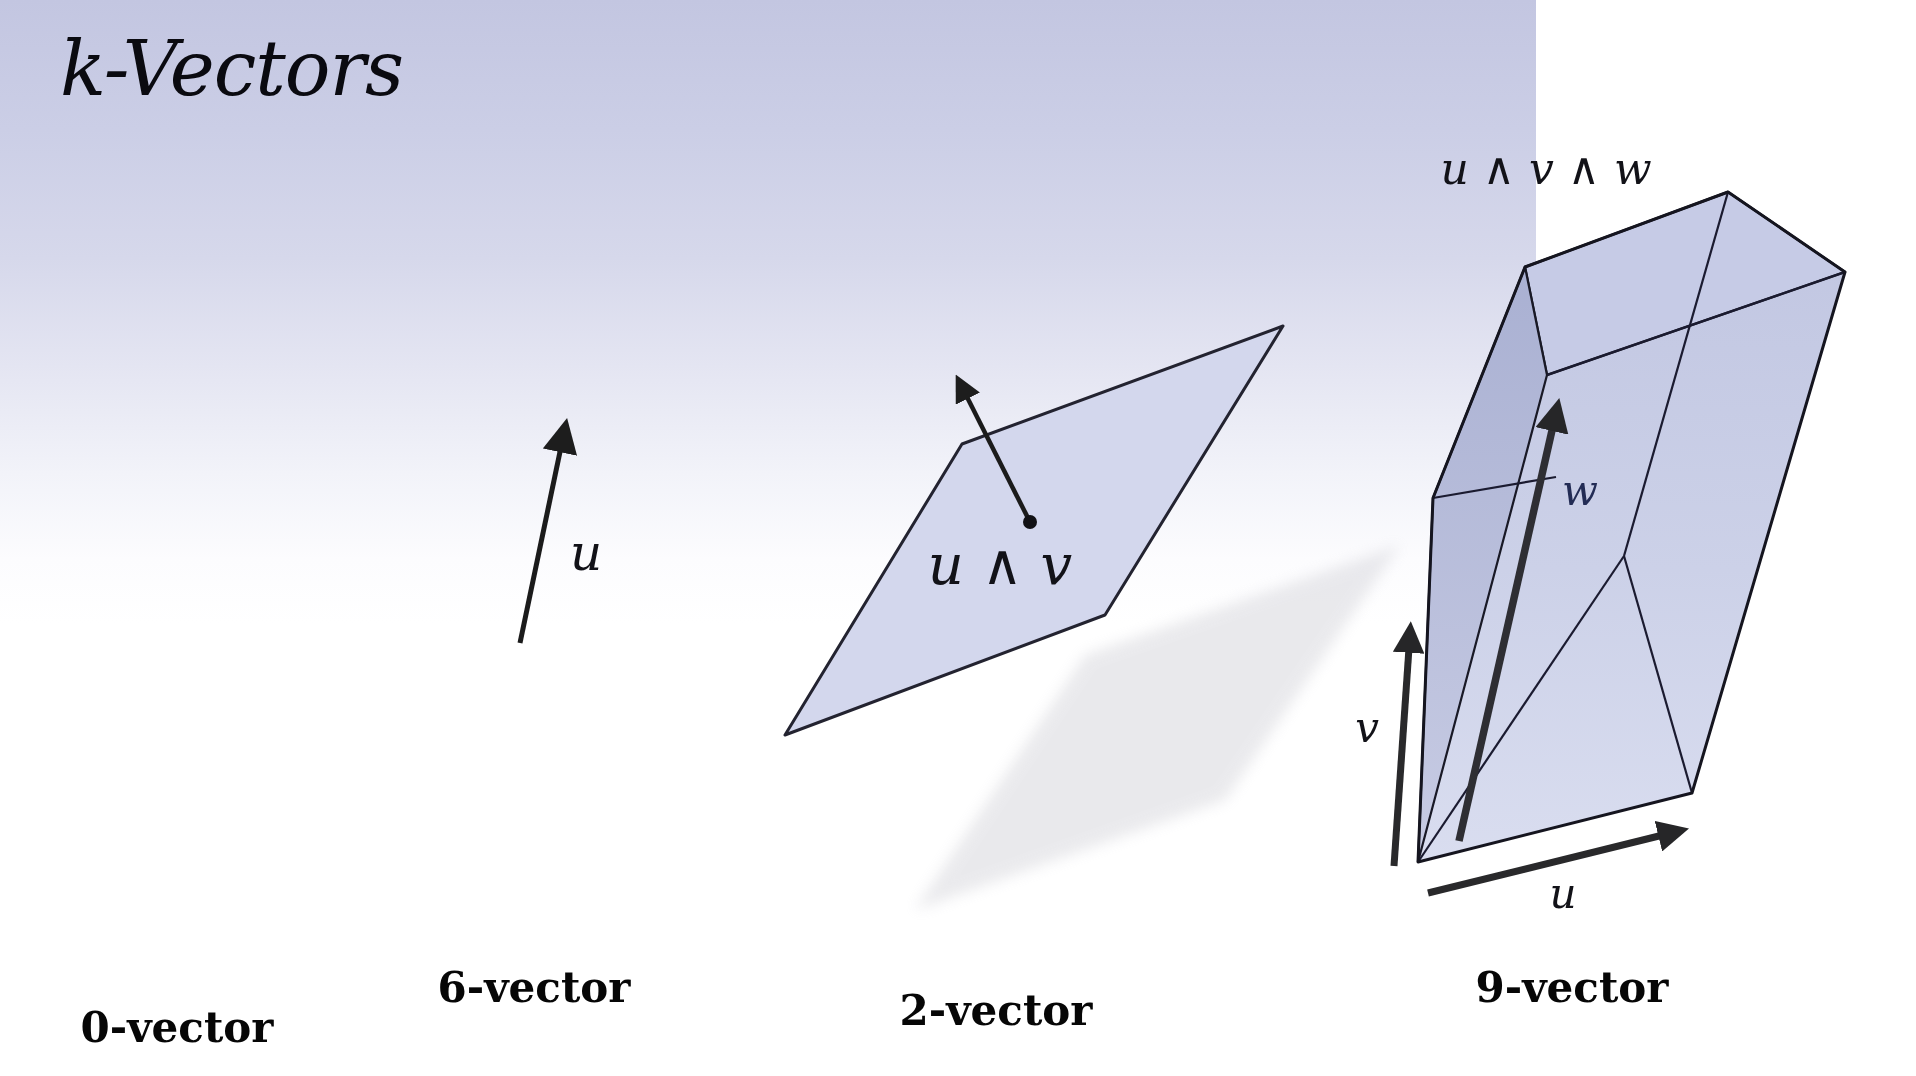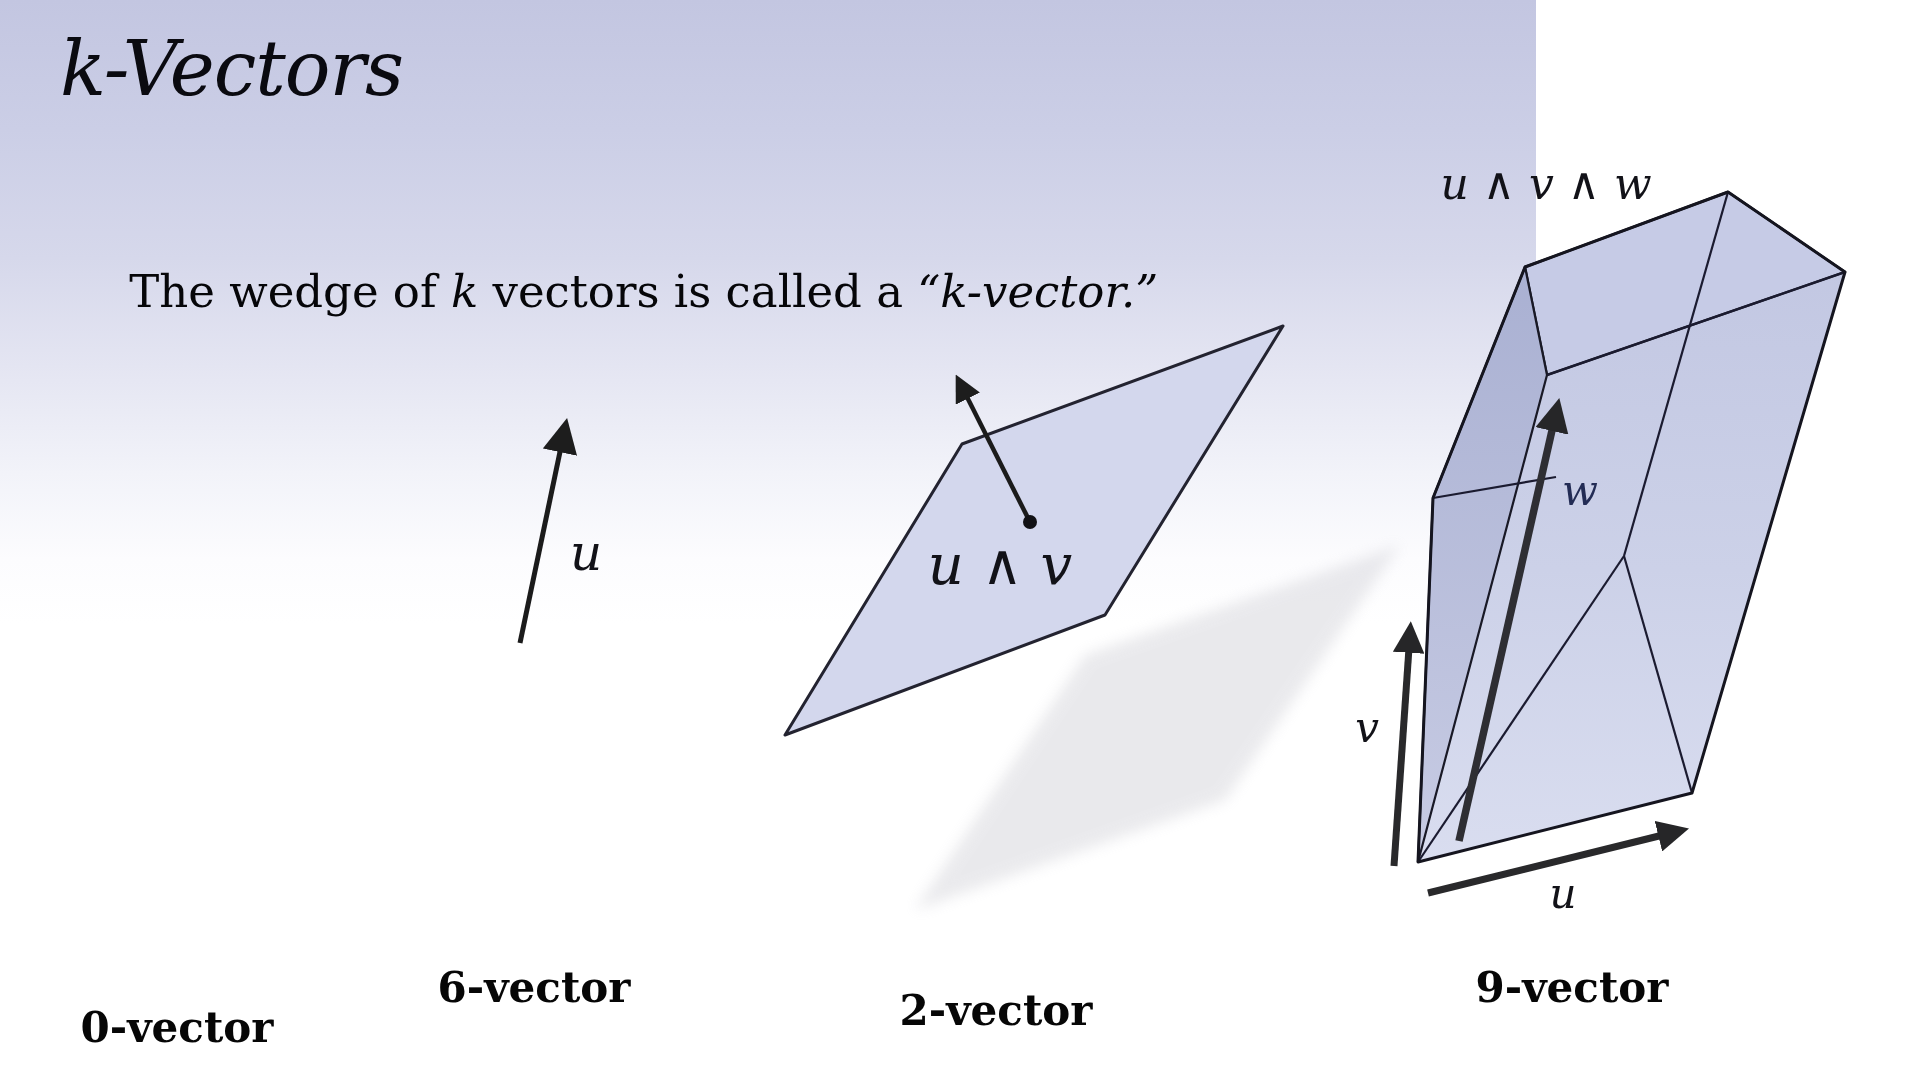--- a/index.html
+++ b/index.html
@@ -11,21 +11,21 @@
            #f2f3f9 44%, #fcfcfe 52%, #ffffff 58%, #ffffff 100%);text-align:right;}
   .txt{position:absolute;white-space:pre;color:#08080c;}
   #title{left:60px;top:24px;font-size:76px;font-style:italic;
          letter-spacing:-1px;color:#0a0a10;}
   #sentence{left:72px;top:212px;font-size:45px;color:#060609;}
   #sentence .it{font-style:italic;}
   .mathlabel{position:absolute;transform:translate(-50%,-50%);
              font-style:italic;color:#121218;white-space:pre;}
   #lbl-u1{left:586px;top:553px;font-size:50px;}
   #lbl-uv{left:1000px;top:564px;font-size:56px;}
-  #lbl-uvw{left:1546px;top:183px;font-size:44px;}
+  #lbl-uvw{left:1546px;top:168px;font-size:44px;}
   #lbl-w{left:1580px;top:490px;font-size:42px;color:#232c55;}
   #lbl-v{left:1367px;top:727px;font-size:42px;}
   #lbl-u3{left:1563px;top:893px;font-size:42px;}
   .caption{position:absolute;top:963px;transform:translateX(-50%);
            font-weight:bold;font-size:42px;color:#060606;white-space:pre;}
   #cap0{left:177px;margin-top:40px;} #cap1{left:534px;} #cap2{left:996px;margin-top:23px;} #cap3{left:1572px;}
   svg{position:absolute;left:0;top:0;}
 </style>
 </head>
 <body>
@@ -83,23 +83,20 @@
       <polygon points="1525,267 1728,192 1845,272 1692,793 1418,862 1433,498" fill="none" stroke="#15151f" stroke-width="3" stroke-linejoin="round"></polygon>
     </g>
 
     <line x1="1428" y1="893" x2="1663" y2="835" stroke="#29292b" stroke-width="7" marker-end="url(#headThick)"></line>
     <line x1="1394" y1="866" x2="1409" y2="648" stroke="#29292b" stroke-width="7" marker-end="url(#headThick)"></line>
     <line x1="1459" y1="841" x2="1553" y2="426" stroke="#2e2e33" stroke-width="7.5" marker-end="url(#headThick)"></line>
   </svg>
 
   <div id="title" class="txt">k-Vectors</div>
 
-  <div id="sentence" class="txt">
-    <span>The wedge of </span><span class="it">k</span><span> vectors is called a </span><span class="it">“k-vector.”</span>
-  </div>
 
   <div id="lbl-u1" class="mathlabel">u</div>
   <div id="lbl-uv" class="mathlabel">u ∧ v</div>
   <div id="lbl-uvw" class="mathlabel">u ∧ v ∧ w</div>
   <div id="lbl-w" class="mathlabel">w</div>
   <div id="lbl-v" class="mathlabel">v</div>
   <div id="lbl-u3" class="mathlabel">u</div>
 
   <div id="cap0" class="caption">0-vector</div>
   <div id="cap1" class="caption">6-vector</div>

